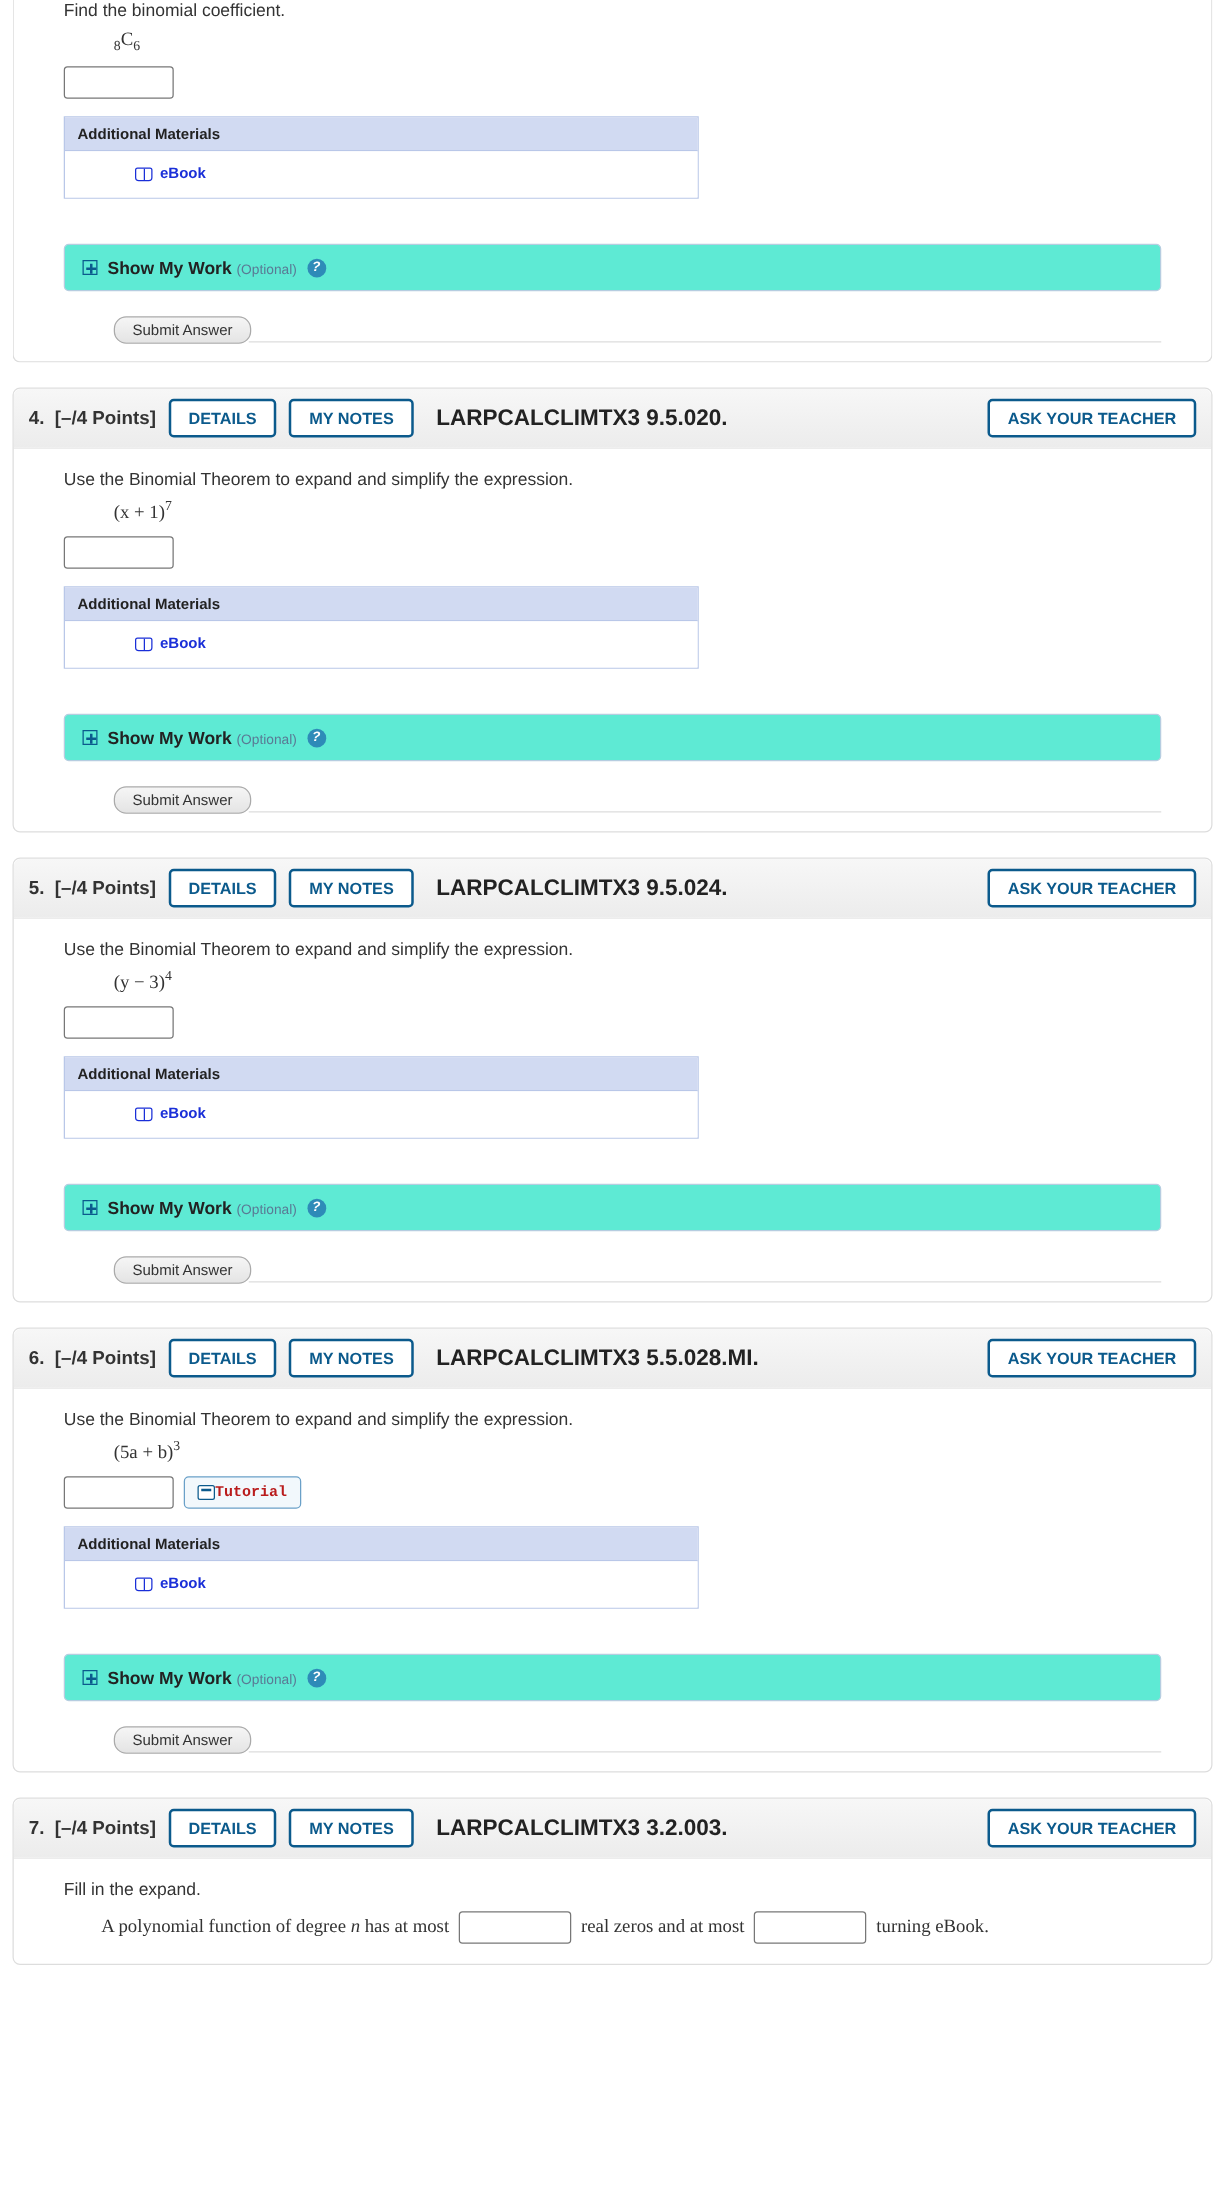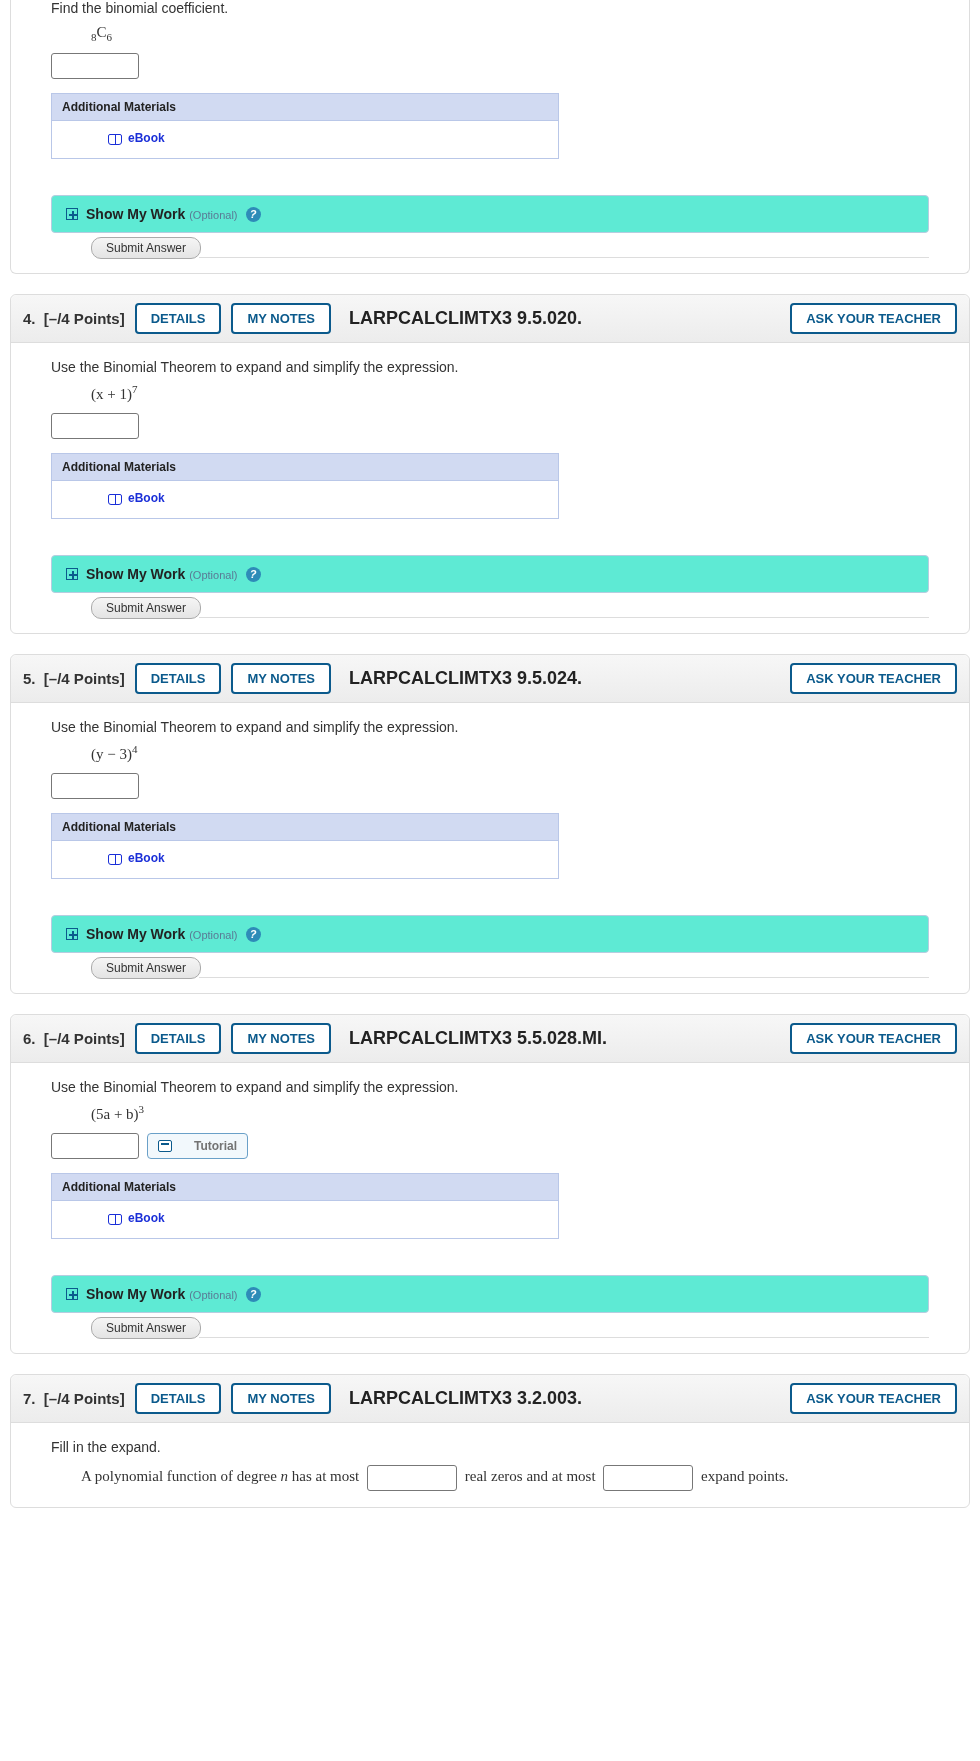--- a/index.html
+++ b/index.html
@@ -78,30 +78,31 @@
     width: 90px;
     height: 26px;
     border: 1px solid #777;
     border-radius: 3px;
     margin: 0 4px;
     vertical-align: middle;
   }
   .tutorial-btn {
     display: inline-flex;
     align-items: center;
-    gap: 22px;
+    gap: 0;
     border: 1px solid #6aa0c8;
     background: #f2f8fc;
-    color: #737373;
+    color: #b91c1c;
     border-radius: 4px;
     padding: 5px 10px;
     font-size: 12px;
     font-weight: bold;
     margin-left: 8px;
     cursor: pointer;
+    font-family: Liberation Mono, monospace;
   }
   .tutorial-icon {
     width: 14px; height: 12px;
     border: 1px solid #0b5a8c;
     border-radius: 2px;
     position: relative;
     background: #fff;
   }
   .tutorial-icon::after{
     content:"";
@@ -189,21 +190,21 @@
     background: #2e8bb8;
     color: #fff;
     display: inline-flex;
     align-items: center;
     justify-content: center;
     font-size: 11px;
     font-weight: bold;
     font-style: italic;
   }
   .submit-row {
-    padding: 4px 0 6px 40px;
+    padding: 20px 0 6px 40px;
     display:flex;
   }
   .submit-btn {
     background: linear-gradient(#f5f5f5, #e4e4e4);
     border: 1px solid #aaa;
     border-radius: 10px;
     padding: 3px 14px;
     font-size: 12px;
     color: #333;
     cursor: pointer;
@@ -406,16 +407,16 @@
     </span>
     <span class="pill-btn">DETAILS</span>
     <span class="pill-btn">MY NOTES</span>
     <span class="q-ref">LARPCALCLIMTX3 3.2.003.</span>
     <span class="spacer"></span>
     <span class="pill-btn">ASK YOUR TEACHER</span>
   </div>
   <div class="q-body">
     <div class="prompt-text">Fill in the expand.</div>
     <div class="fill-line">
-      <span>A polynomial function of degree </span><em>n</em><span> has at most </span><input class="blank-input" type="text" style=""><span> real zeros and at most </span><input class="blank-input" type="text" style=""><span> expand points.</span>
+      <span>A polynomial function of degree </span><em>n</em><span> has at most </span><input class="blank-input" type="text" style=""><span> real zeros and at most </span><input class="blank-input" type="text" style=""><span> turning eBook.</span>
     </div>
   </div>
 </div>
 
 </body></html>

